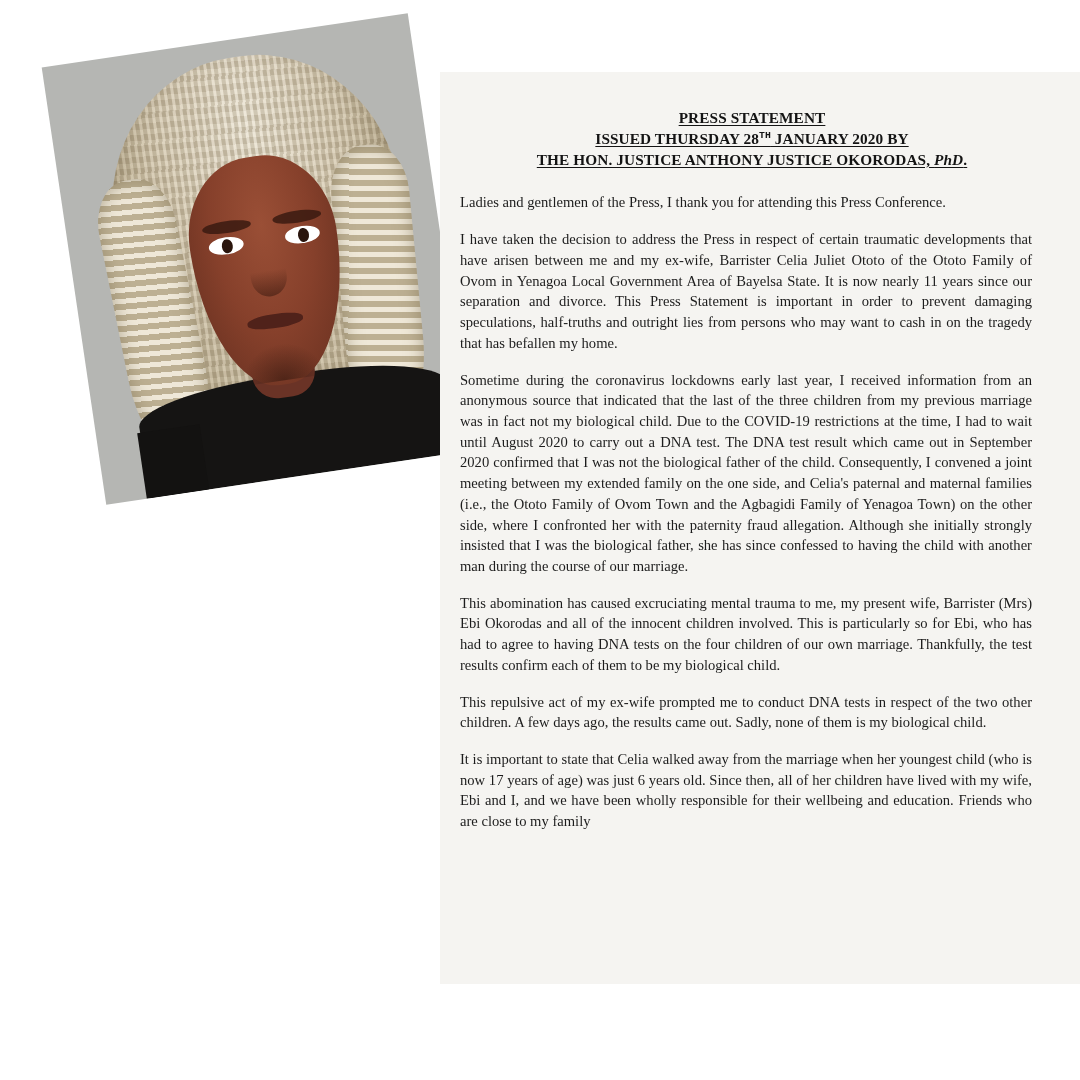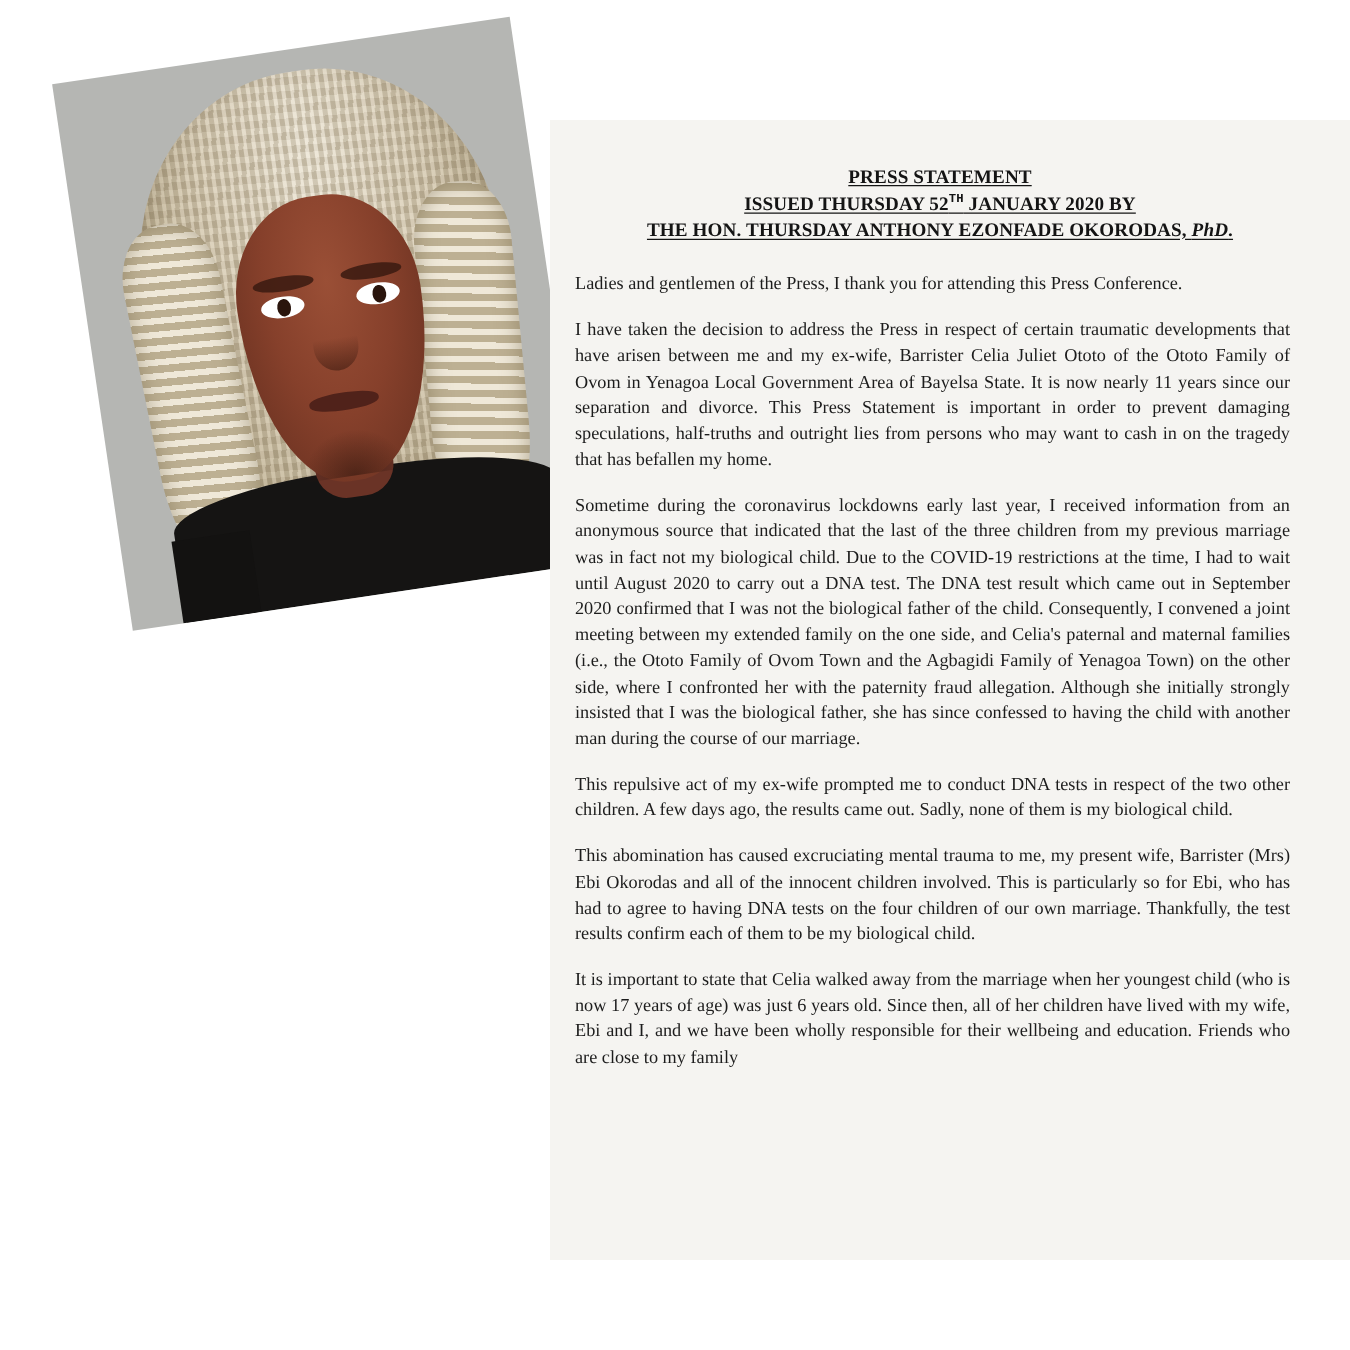--- a/index.html
+++ b/index.html
@@ -163,21 +163,21 @@
     bottom: 2%;
     width: 56%;
     height: 16%;
     background: radial-gradient(ellipse at 50% 100%, rgba(45,20,12,.55), rgba(45,20,12,0) 70%);
   }
 
   
   #document {
     position: absolute;
     left: 440px;
-    top: 96px;
+    top: 72px;
     width: 640px;
     height: 912px;
     background: #f5f4f1;
     overflow: hidden;
   }
   #doc-inner {
     padding: 36px 36px 0 20px;
   }
   #doc-header {
     text-align: center;
@@ -232,27 +232,27 @@
         <div class="chin-shadow"></div>
       </div>
     </div>
   </div>
 
   <div id="document">
     <div id="doc-inner">
 
       <div id="doc-header">
         <span class="hline"><span class="u">PRESS STATEMENT</span></span>
-        <span class="hline"><span class="u"><span>ISSUED THURSDAY 52</span><sup>TH</sup><span> JANUARY 2020 BY</span></span></span>
-        <span class="hline"><span class="u"><span>THE HON. THURSDAY ANTHONY EZONFADE OKORODAS, </span><i>PhD</i><span>.</span></span></span>
+        <span class="hline"><span class="u"><span>ISSUED THURSDAY 28</span><sup>TH</sup><span> JANUARY 2020 BY</span></span></span>
+        <span class="hline"><span class="u"><span>THE HON. JUSTICE ANTHONY JUSTICE OKORODAS, </span><i>PhD</i><span>.</span></span></span>
       </div>
 
       <p class="para">Ladies and gentlemen of the Press, I thank you for attending this Press Conference.</p>
       <p class="para">I have taken the decision to address the Press in respect of certain traumatic developments that have arisen between me and my ex-wife, Barrister Celia Juliet Ototo of the Ototo Family of Ovom in Yenagoa Local Government Area of Bayelsa State. It is now nearly 11 years since our separation and divorce. This Press Statement is important in order to prevent damaging speculations, half-truths and outright lies from persons who may want to cash in on the tragedy that has befallen my home.</p>
       <p class="para">Sometime during the coronavirus lockdowns early last year, I received information from an anonymous source that indicated that the last of the three children from my previous marriage was in fact not my biological child. Due to the COVID-19 restrictions at the time, I had to wait until August 2020 to carry out a DNA test. The DNA test result which came out in September 2020 confirmed that I was not the biological father of the child. Consequently, I convened a joint meeting between my extended family on the one side, and Celia's paternal and maternal families (i.e., the Ototo Family of Ovom Town and the Agbagidi Family of Yenagoa Town) on the other side, where I confronted her with the paternity fraud allegation. Although she initially strongly insisted that I was the biological father, she has since confessed to having the child with another man during the course of our marriage.</p>
+      <p class="para">This abomination has caused excruciating mental trauma to me, my present wife, Barrister (Mrs) Ebi Okorodas and all of the innocent children involved. This is particularly so for Ebi, who has had to agree to having DNA tests on the four children of our own marriage. Thankfully, the test results confirm each of them to be my biological child.</p>
       <p class="para">This repulsive act of my ex-wife prompted me to conduct DNA tests in respect of the two other children. A few days ago, the results came out. Sadly, none of them is my biological child.</p>
-      <p class="para">This abomination has caused excruciating mental trauma to me, my present wife, Barrister (Mrs) Ebi Okorodas and all of the innocent children involved. This is particularly so for Ebi, who has had to agree to having DNA tests on the four children of our own marriage. Thankfully, the test results confirm each of them to be my biological child.</p>
       <p class="para">It is important to state that Celia walked away from the marriage when her youngest child (who is now 17 years of age) was just 6 years old. Since then, all of her children have lived with my wife, Ebi and I, and we have been wholly responsible for their wellbeing and education. Friends who are close to my family</p>
 
     </div>
   </div>
 
 </div>
 
 </body></html>

